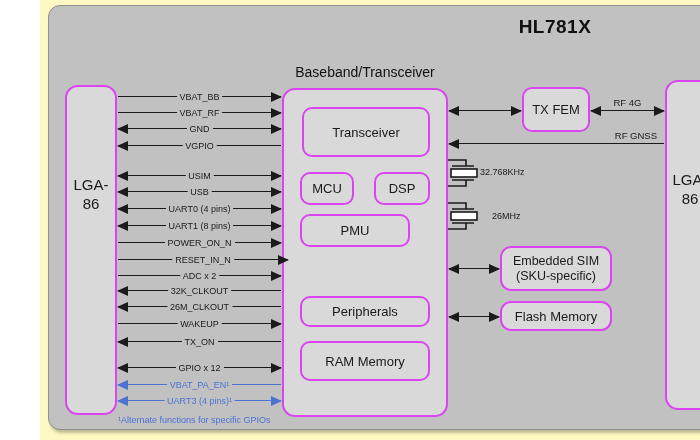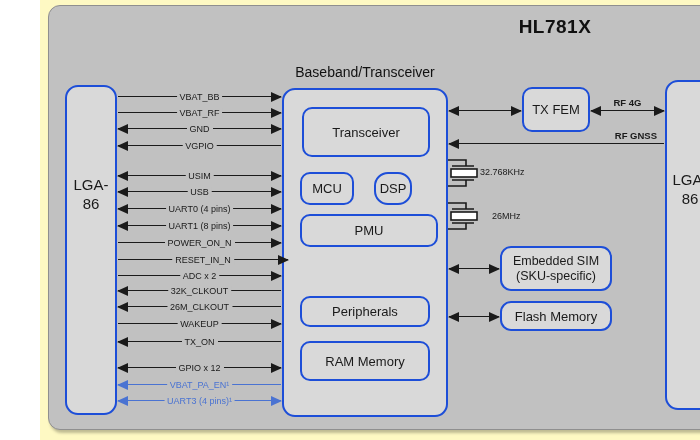--- a/index.html
+++ b/index.html
@@ -8,36 +8,36 @@
   .frame {
     position:absolute; left:8px; top:5px; width:683px; height:425px;
     background:#c1c1c1; border:1px solid #8f8f8f; border-radius:12px;
     box-shadow:2px 3px 3px rgba(0,0,0,0.25);
   }
   .title {
     position:absolute; left:440px; top:16px; width:150px; text-align:center;
     font-size:19px; font-weight:bold; color:#111; letter-spacing:0.5px;
   }
   .blk {
-    position:absolute; background:#d9d9d9; border:2px solid #1d4ed8;
+    position:absolute; background:#d9d9d9; border:2px solid #d946ef;
     display:flex; align-items:center; justify-content:center;
     color:#1a1a1a; 
   }
   .lga { border-radius:13px; flex-direction:column; justify-content:flex-start;
          padding-top:88px; font-size:15px; line-height:19px; }
   .lga-left  { left:25px; top:85px; width:52px; height:330px; }
   .lga-right { left:625px; top:80px; width:50px; height:330px; }
   .baseband  { left:242px; top:88px; width:166px; height:329px; border-radius:13px; }
   .bb-label  { position:absolute; left:242px; top:64px; width:166px; text-align:center;
                font-size:14px; color:#111; }
   .inner { border-radius:10px; font-size:13px; }
   .transceiver { left:262px; top:107px; width:128px; height:50px; }
   .mcu  { left:260px; top:172px; width:54px;  height:33px; }
-  .dsp  { left:334px; top:172px; width:38px;  height:33px;border-radius:14px; }
-  .pmu  { left:260px; top:214px; width:138px; height:33px; }
+  .dsp  { left:334px; top:172px; width:56px;  height:33px; }
+  .pmu  { left:260px; top:214px; width:110px; height:33px; }
   .analog { left:260px; top:256px; width:130px; height:31px; }
   .periph { left:260px; top:296px; width:130px; height:31px; }
   .ram  { left:260px; top:341px; width:130px; height:40px; }
   .txfem { left:482px; top:87px; width:68px; height:45px; border-radius:10px; font-size:13px; }
   .esim  { left:460px; top:246px; width:112px; height:45px; border-radius:11px;
            flex-direction:column; font-size:12.5px; line-height:15px; }
   .flash { left:460px; top:301px; width:112px; height:30px; border-radius:11px; font-size:13px; }
 
   
   .sig { position:absolute; height:11px; }
@@ -45,21 +45,21 @@
   .sig .ah { position:absolute; width:0; height:0; top:0.5px;
              border-top:5px solid transparent; border-bottom:5px solid transparent; }
   .sig .ah.l { left:0; border-right:11px solid #1a1a1a; }
   .sig .ah.r { right:0; border-left:11px solid #1a1a1a; }
   .sig .lbl { position:absolute; left:50%; top:50%; transform:translate(-50%,-50%);
               background:#c1c1c1; padding:0 3px; font-size:9px; color:#1a1a1a; white-space:nowrap; }
   .sig.blue .ln { background:#4a73d2; }
   .sig.blue .ah.l { border-right-color:#4a73d2; }
   .sig.blue .ah.r { border-left-color:#4a73d2; }
   .sig.blue .lbl { color:#4a73d2; }
-  .sig .clbl { position:absolute; bottom:8px; font-size:9.5px; font-weight:bold;
+  .sig .clbl { position:absolute; bottom:8px; font-size:9.5px; font-weight:normal;
                color:#1a1a1a; white-space:nowrap; }
   .sig .clbl.center { left:50%; transform:translateX(-50%); }
   .sig .clbl.right  { right:8px; }
 
   .xtal { position:absolute; }
   .xtal-label { position:absolute; font-size:9px; color:#1a1a1a; white-space:nowrap; }
   .footnote { position:absolute; left:78px; top:415px; font-size:9px; color:#4a73d2; }
 </style>
 </head>
 <body>
@@ -228,13 +228,14 @@
         <div class="ah l"></div>
         <div class="ah r"></div>
       </div>
       <div class="sig" style="left: 408px; width: 52px; top: 311px;">
         <div class="ln"></div>
         <div class="ah l"></div>
         <div class="ah r"></div>
       </div>
     </div>
 
+  <div class="footnote">¹Alternate functions for specific GPIOs</div>
 </div>
 
 </body></html>

